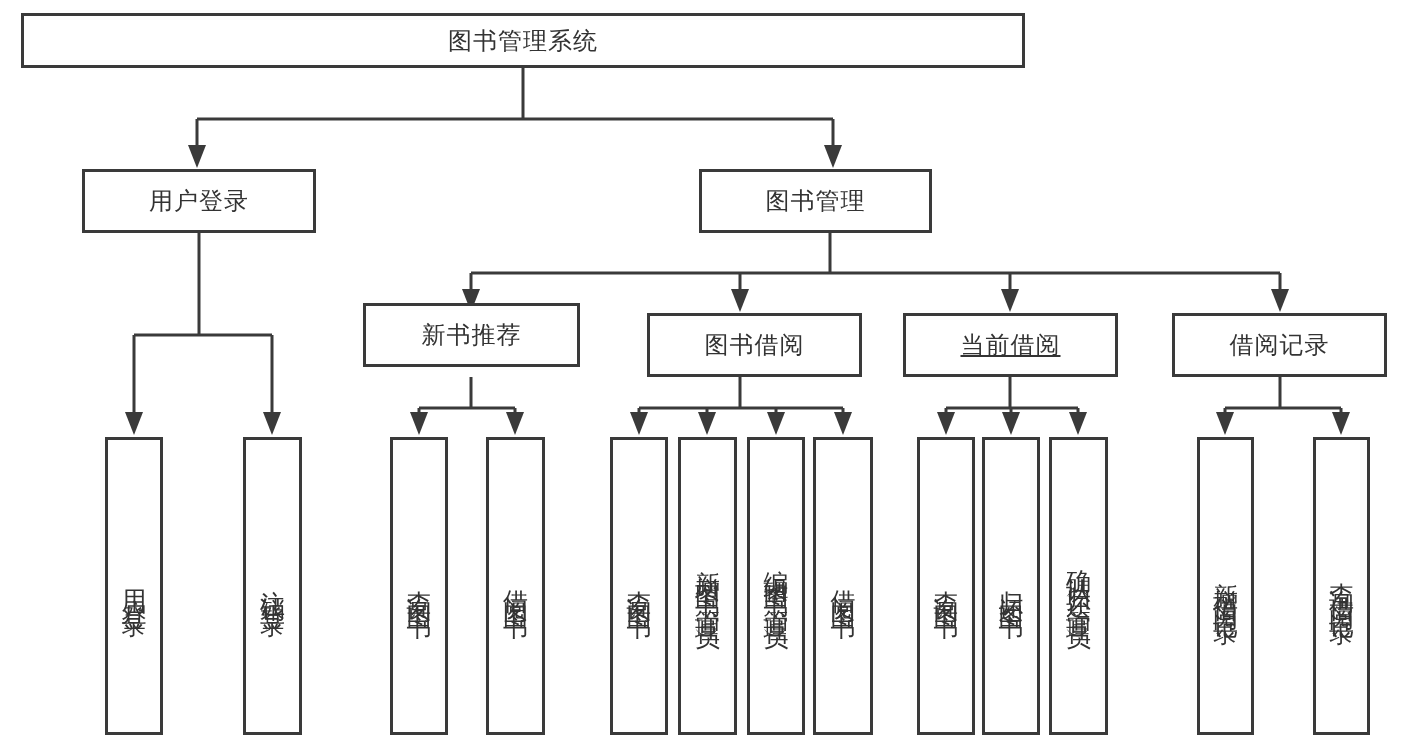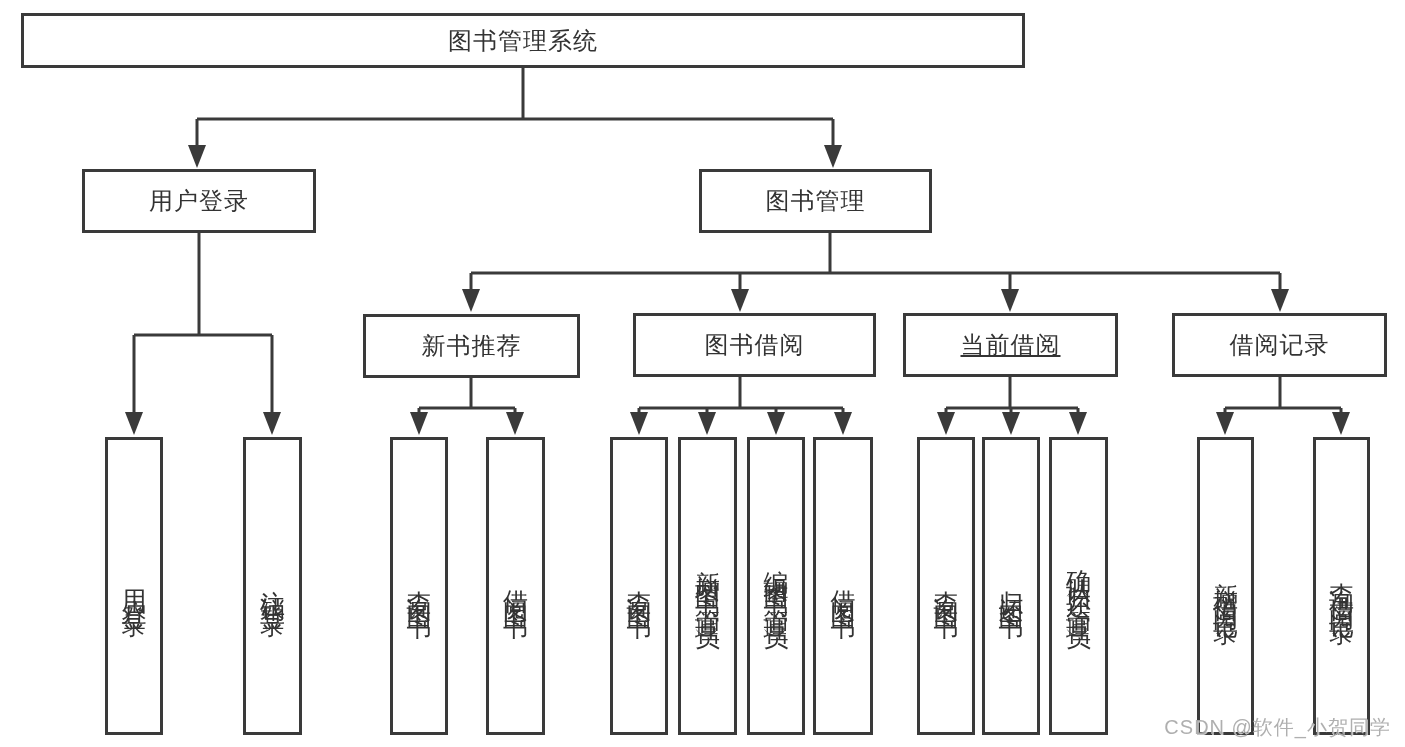--- a/index.html
+++ b/index.html
@@ -92,22 +92,22 @@
       <polygon points="1216,412 1234,412 1225,435"></polygon>
       <polygon points="1332,412 1350,412 1341,435"></polygon>
     </g>
   </svg>
 
   <div class="node root">图书管理系统</div>
 
   <div class="node h-node" style="left:82px;top:169px;width:234px;">用户登录</div>
   <div class="node h-node" style="left:699px;top:169px;width:233px;">图书管理</div>
 
-  <div class="node h-node" style="left:363px;top:314px;width:217px;">新书推荐</div>
-  <div class="node h-node" style="left:633px;top:313px;width:243px;text-align:center;">图书借阅</div>
+  <div class="node h-node" style="left:363px;top:303px;width:217px;">新书推荐</div>
+  <div class="node h-node" style="left:647px;top:313px;width:215px;text-align:center;">图书借阅</div>
   <div class="node h-node" style="left:903px;top:313px;width:215px;text-decoration:underline;">当前借阅</div>
   <div class="node h-node" style="left:1172px;top:313px;width:215px;">借阅记录</div>
 
   <div class="node leaf" style="left:105px;width:58px;">用户登录</div>
   <div class="node leaf" style="left:243px;width:59px;">注销登录</div>
 
   <div class="node leaf" style="left:390px;width:58px;">查询图书</div>
   <div class="node leaf" style="left:486px;width:59px;">借阅图书</div>
 
   <div class="node leaf" style="left:610px;width:58px;">查询图书</div>
@@ -115,14 +115,13 @@
   <div class="node leaf" style="left:747px;width:58px;">编辑图书（管理员）</div>
   <div class="node leaf" style="left:813px;width:60px;">借阅图书</div>
 
   <div class="node leaf" style="left:917px;width:58px;">查询图书</div>
   <div class="node leaf" style="left:982px;width:58px;">归还图书</div>
   <div class="node leaf" style="left:1049px;width:59px;">确认归还（管理员）</div>
 
   <div class="node leaf" style="left:1197px;width:57px;">新增借阅记录</div>
   <div class="node leaf" style="left:1313px;width:57px;">查询借阅记录</div>
 
-  <span class="watermark">CSDN @软件_小贺同学</span>
 </div>
 
 </body></html>

